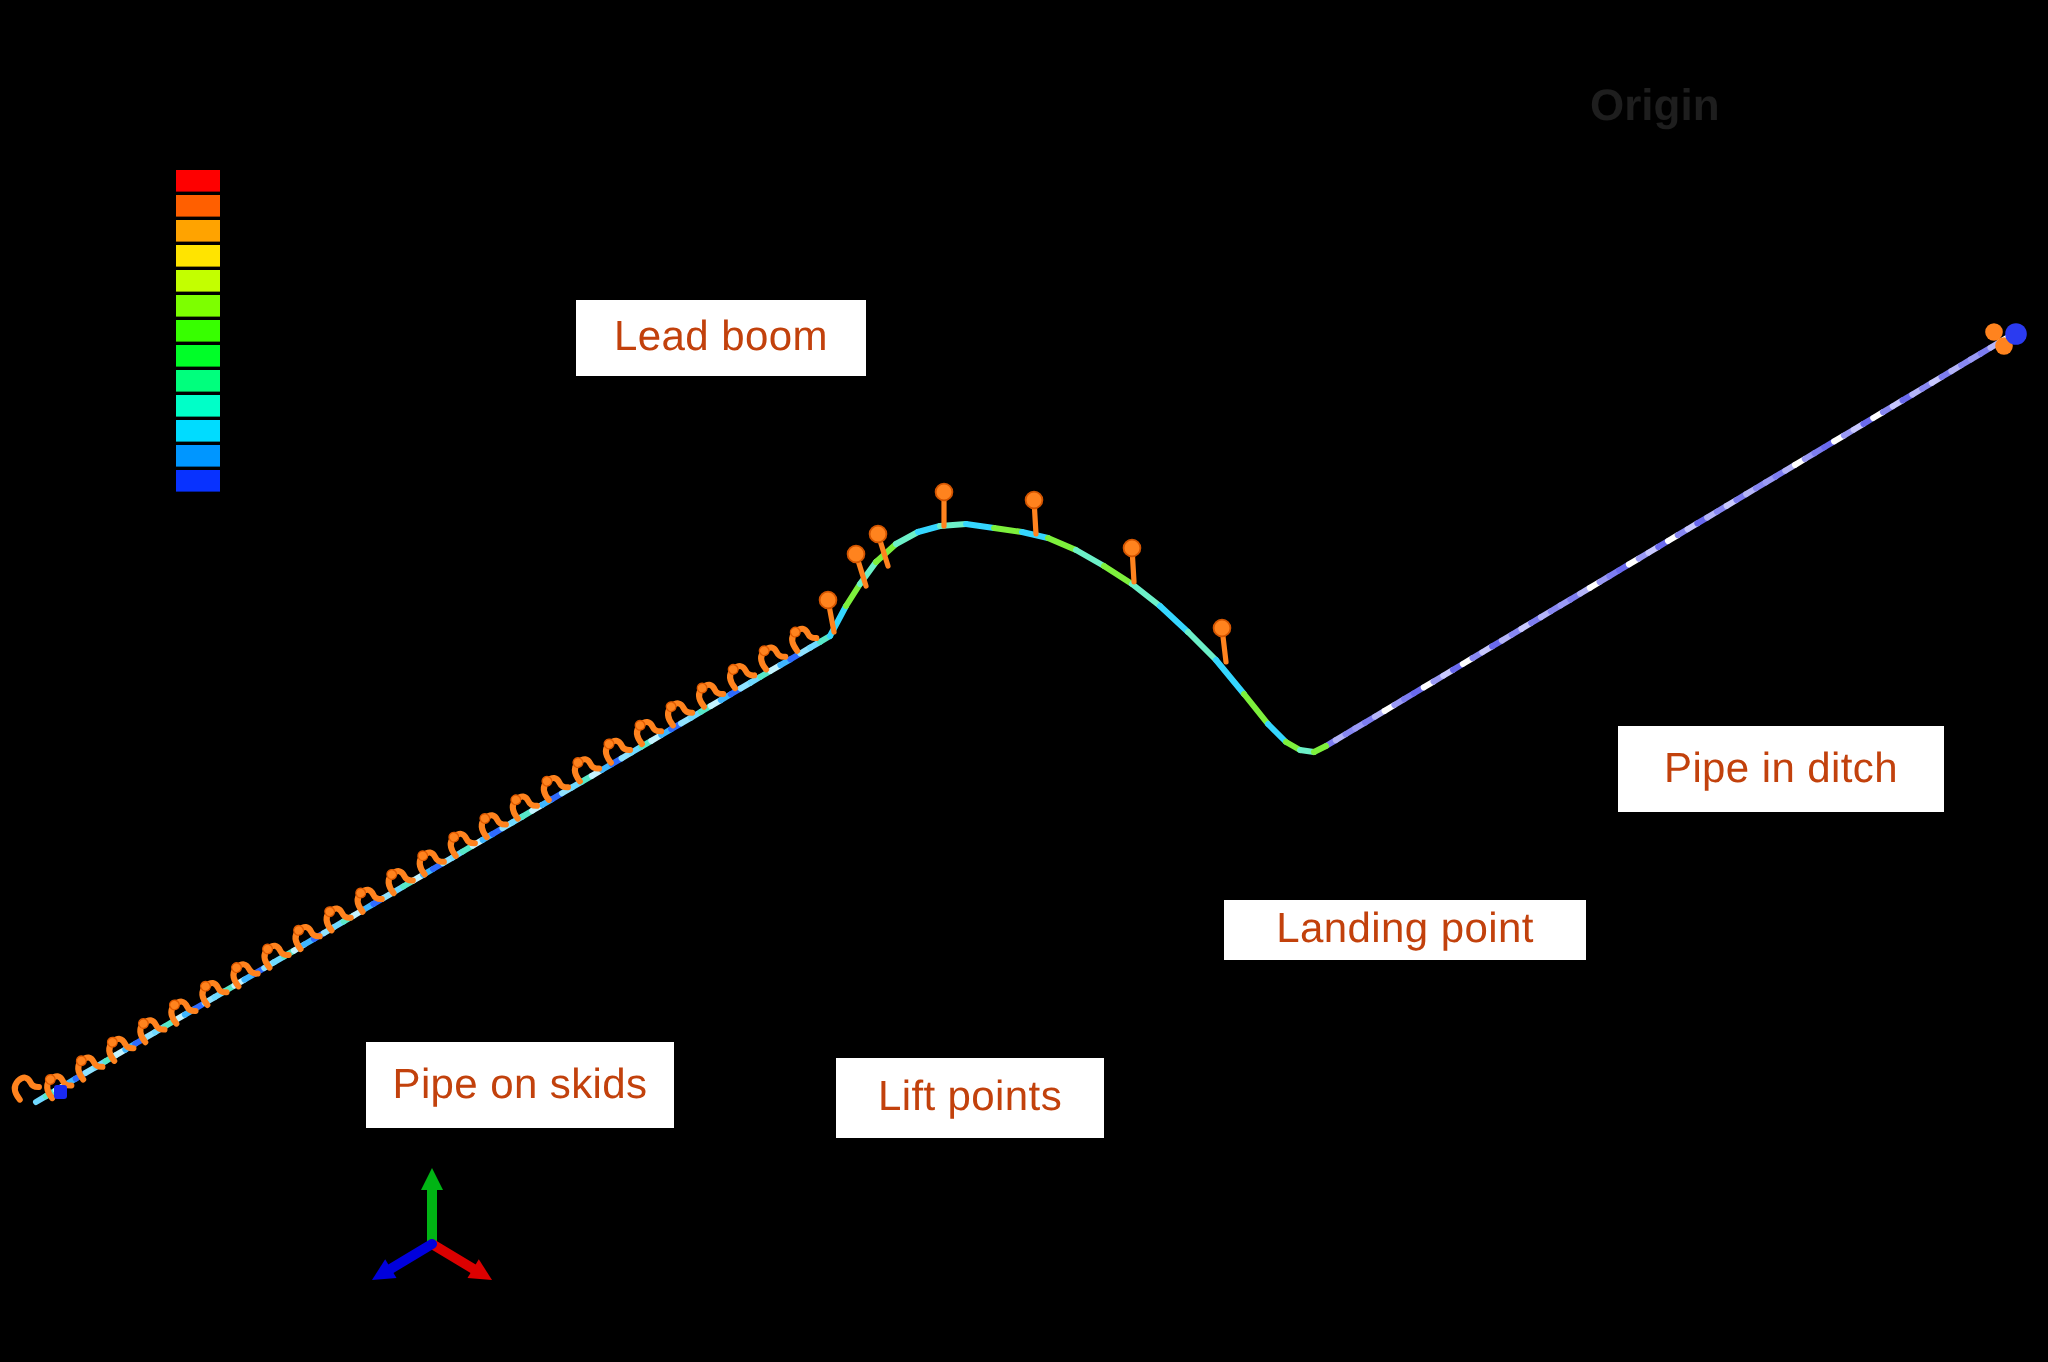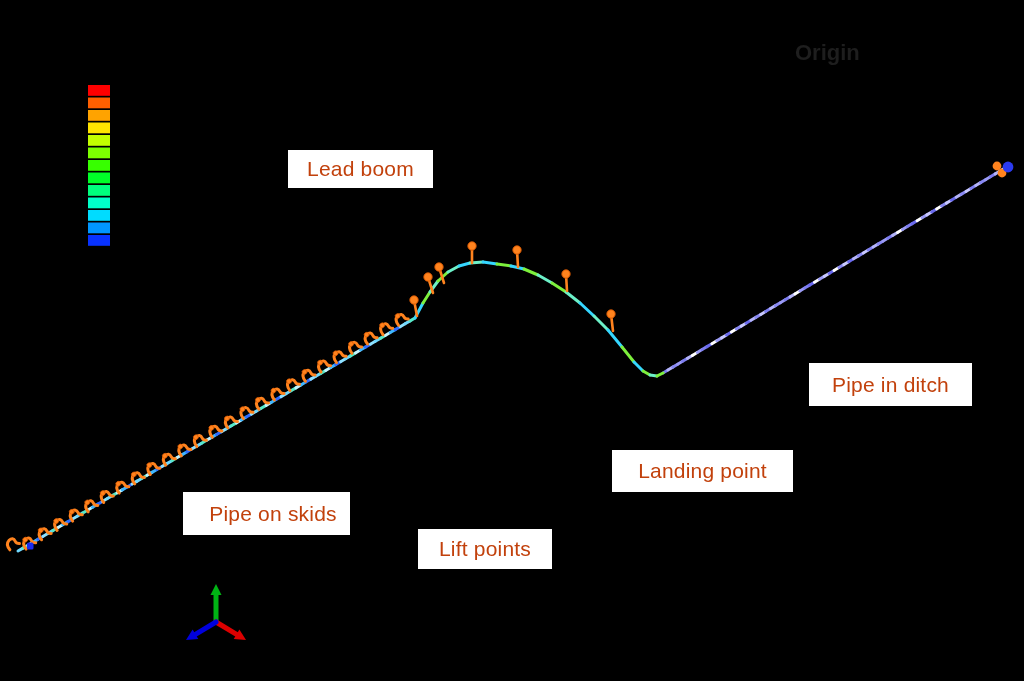--- a/index.html
+++ b/index.html
@@ -365,17 +365,17 @@
           <line x1="216" y1="622" x2="195.432422182838" y2="634.3405466902972" stroke="#0000dc" stroke-width="5" stroke-linecap="round"></line>
           <polygon points="186,640 192.6026955279866,629.6243355988781 198.26214883768938,639.0567577817162" fill="#0000dc"></polygon>
         </g>
       </g>
   </svg>
 
   <div class="origin-label" style="left: 795px; top: 40px; color: rgb(30, 30, 30);">Origin</div>
   <div id="labels">
       <div class="anno" style="left: 288px; top: 150px; width: 145px; height: 38px;">Lead boom</div>
       <div class="anno" style="left: 809px; top: 340px; width: 163px; height: 43px; margin-top: 23px;">Pipe in ditch</div>
-      <div class="anno" style="left: 612px; top: 450px; width: 181px; height: 42px;">Landing point</div>
-      <div class="anno" style="left: 183px; top: 492px; width: 154px; height: 43px; padding-left: 13px;">Pipe on skids</div>
+      <div class="anno" style="left: 612px; top: 450px; width: 181px; height: 30px;">Landing point</div>
+      <div class="anno" style="left: 183px; top: 521px; width: 154px; height: 43px;">Pipe on skids</div>
       <div class="anno" style="left: 418px; top: 529px; width: 134px; height: 40px;">Lift points</div>
     </div>
 </div>
 
 </body></html>

